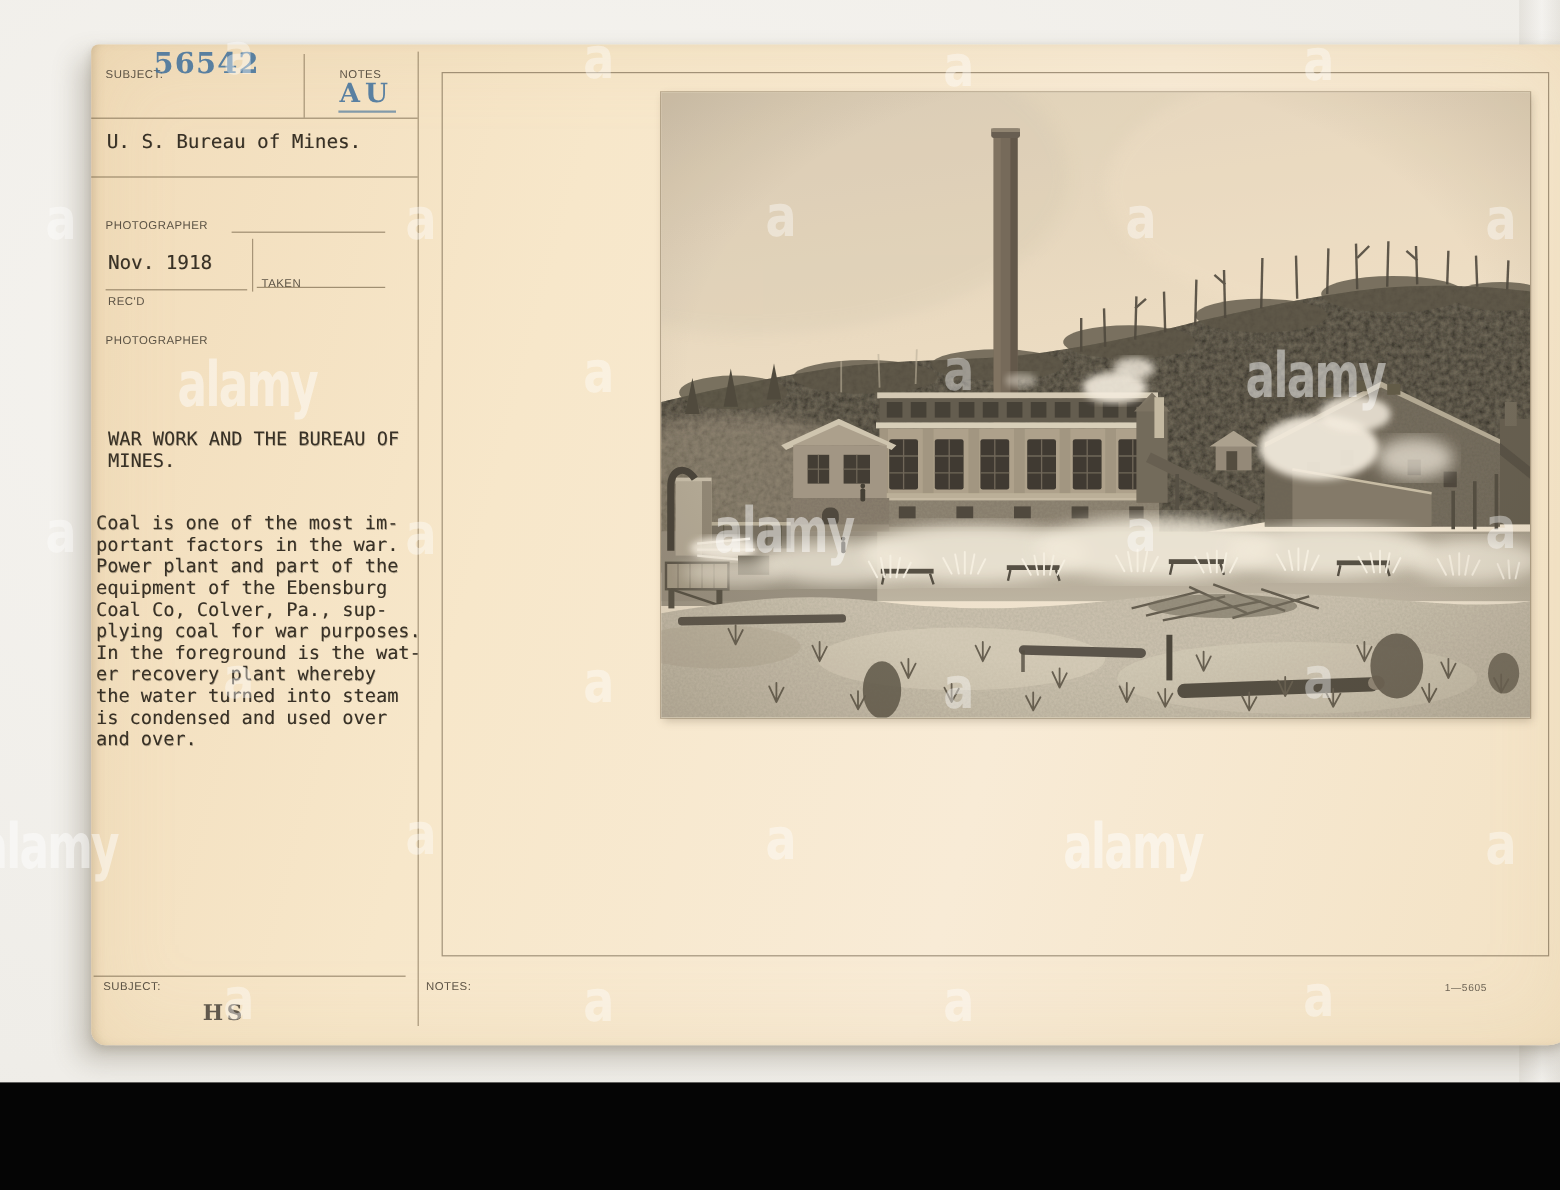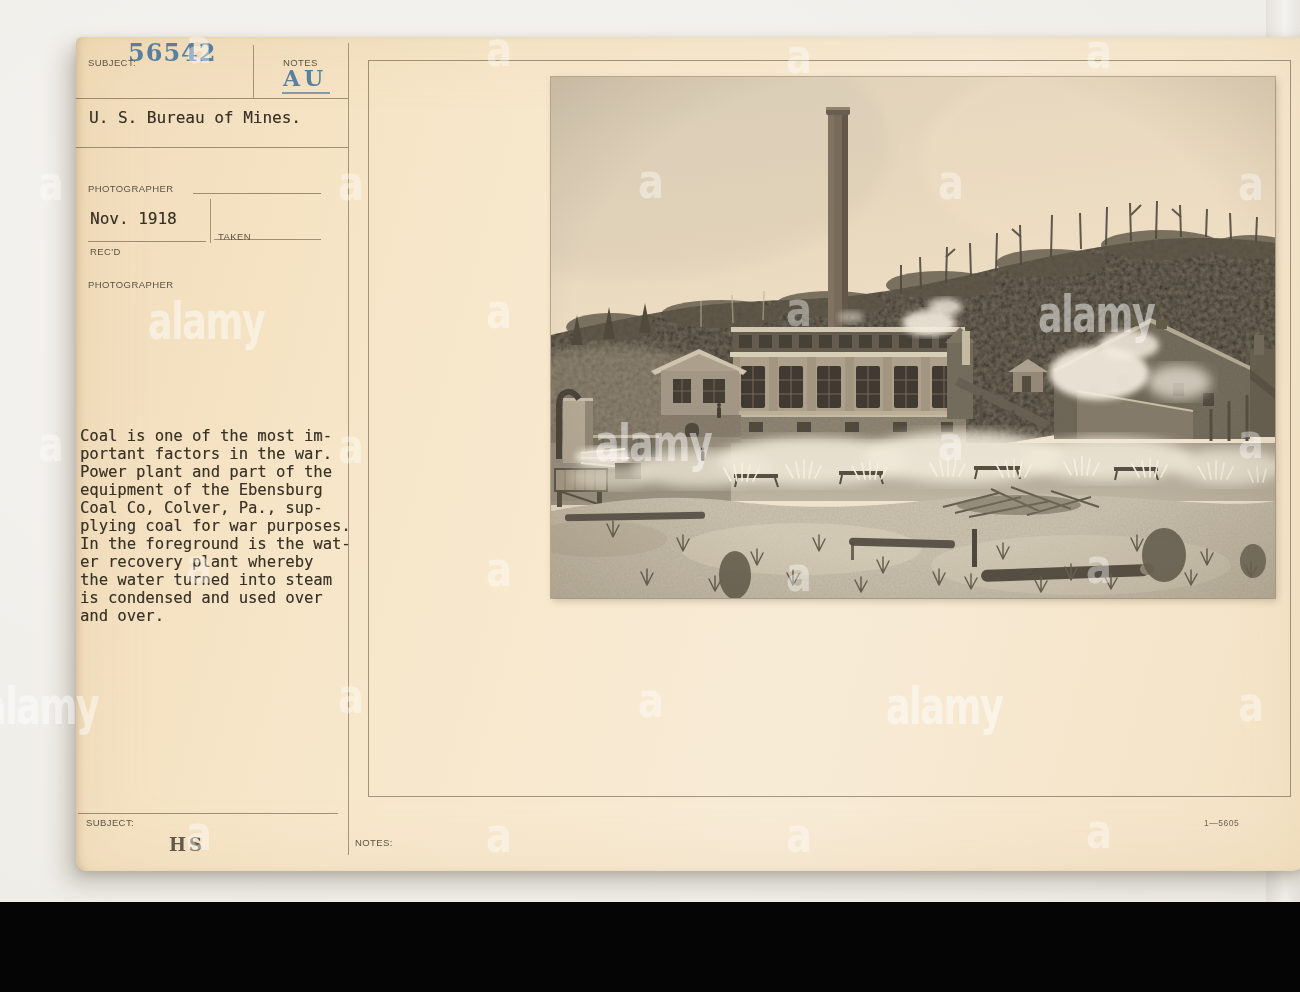--- a/index.html
+++ b/index.html
@@ -62,35 +62,37 @@
     <span class="stamp" style="left:206px;top:28px;font-size:22px;letter-spacing:4px;border-bottom:2px solid rgba(65,113,156,.75);padding:0 3px 1px 1px;">AU</span>
 
     <span class="typed" style="left:13px;top:71px;font-size:16px;">U. S. Bureau of Mines.</span>
 
     <span class="lbl" style="left:12px;top:146px;">PHOTOGRAPHER</span>
     <span class="typed" style="left:14px;top:172px;font-size:16px;">Nov. 1918</span>
     <span class="lbl" style="left:14px;top:209px;text-align:center;">REC'D</span>
     <span class="lbl" style="left:142px;top:194px;">TAKEN</span>
 
     <span class="lbl" style="left:12px;top:242px;">PHOTOGRAPHER</span>
+    <div class="typed" style="left:14px;top:320px;font-size:15.5px;line-height:18px;">WAR WORK AND THE BUREAU OF
+MINES.</div>
     <div class="typed" style="left:4px;top:390px;font-size:15.5px;line-height:18px;">Coal is one of the most im-
 portant factors in the war.
 Power plant and part of the
 equipment of the Ebensburg
 Coal Co, Colver, Pa., sup-
 plying coal for war purposes.
 In the foreground is the wat-
 er recovery plant whereby
 the water turned into steam
 is condensed and used over
 and over.</div>
 
     <span class="lbl" style="left:10px;top:780px;">SUBJECT:</span>
     <span class="stamp-gray" style="left:93px;top:797px;font-size:18px;letter-spacing:3px;">HS</span>
-    <span class="lbl" style="left:279px;top:800px;">NOTES:</span>
+    <span class="lbl" style="left:279px;top:780px;">NOTES:</span>
     <span class="notes-ref">1—5605</span>
 
     <div class="notes-box"></div>
 
     <div class="photo">
       <svg viewBox="0 0 724 521" width="724" height="521" preserveAspectRatio="none">
         <defs>
           <linearGradient id="sky" x1="0" y1="0" x2="0.2" y2="1">
             <stop offset="0" stop-color="#dfd1b9"></stop>
               <stop offset="0.45" stop-color="#ecdcc2"></stop>

